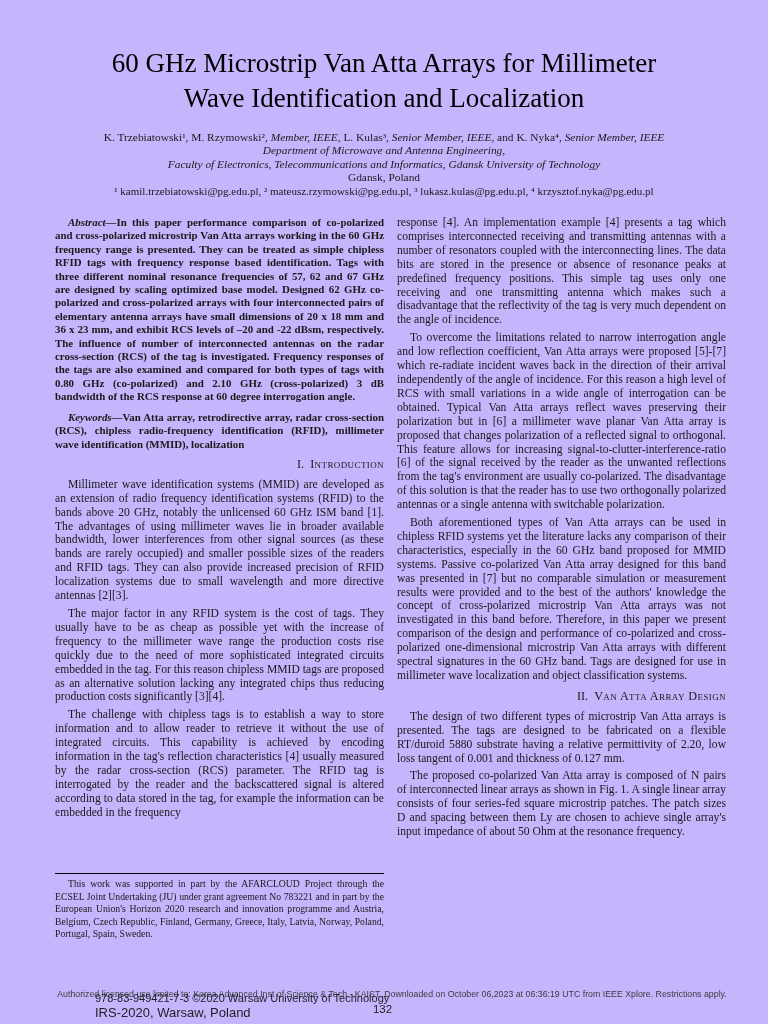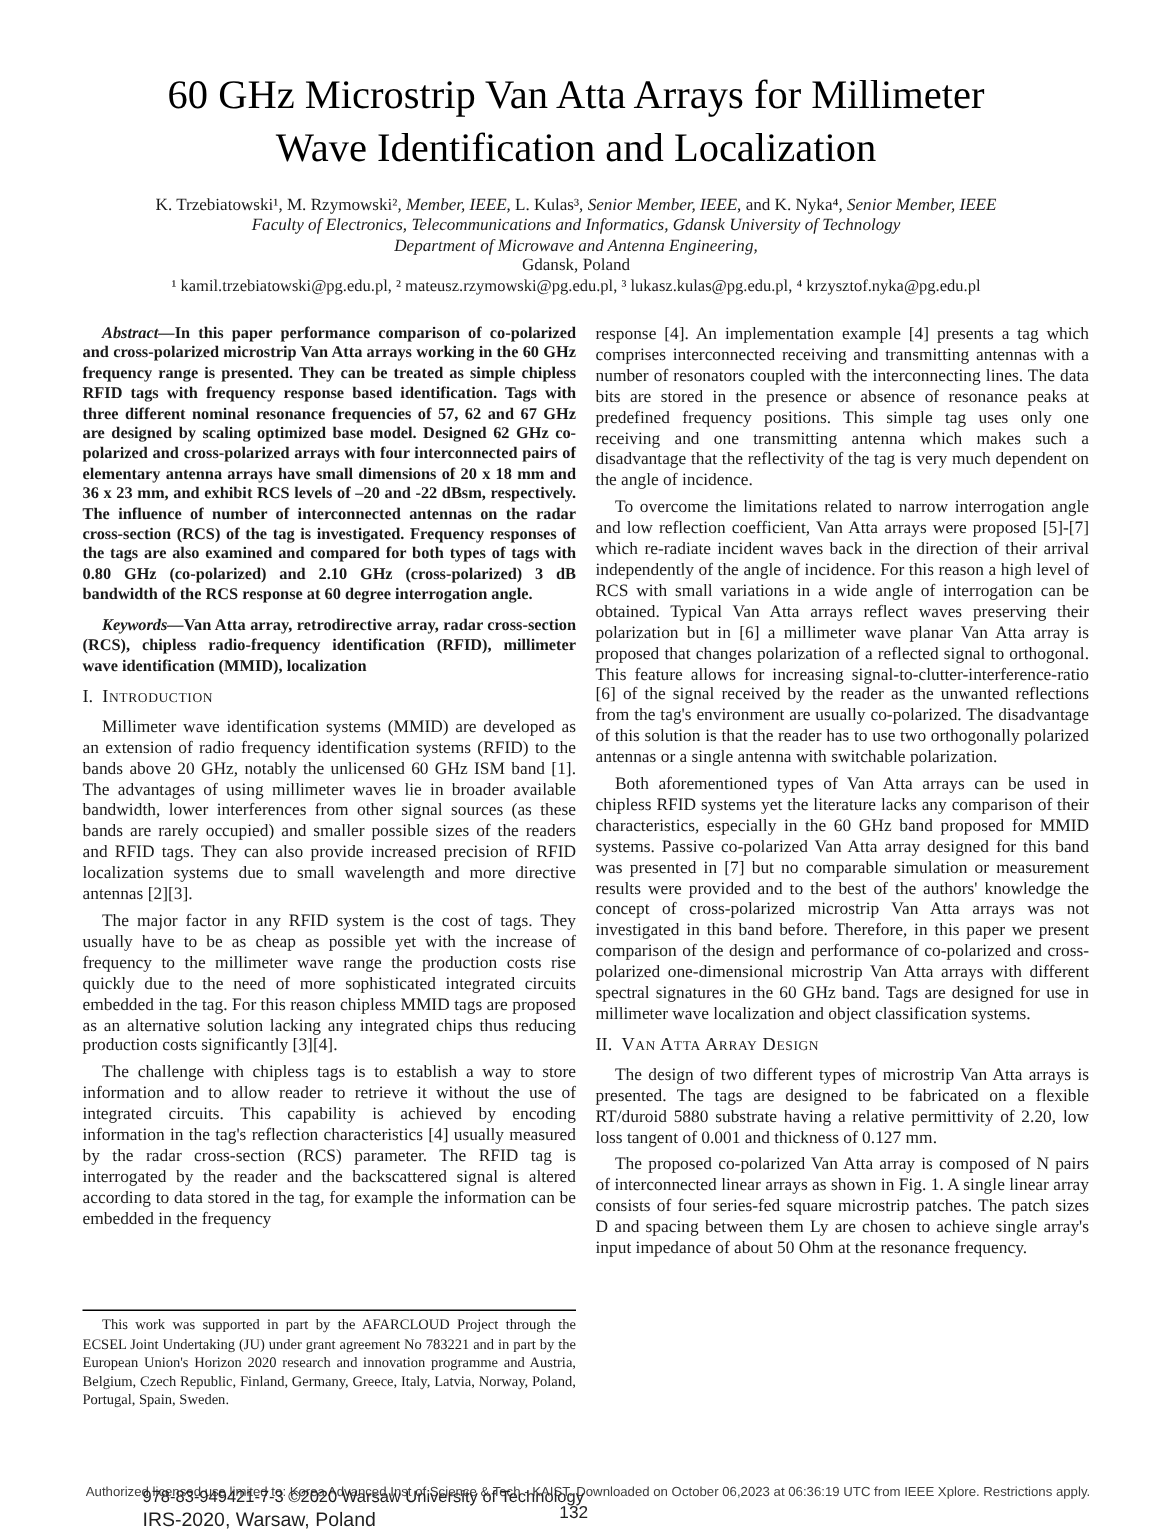--- a/index.html
+++ b/index.html
@@ -1,21 +1,21 @@
 <!DOCTYPE html>
 <html><head>
 <meta charset="utf-8">
 <style>
   * { box-sizing: border-box; }
   html, body { margin: 0; padding: 0; background: #e8e8e8; }
   .page {
     position: relative;
     width: 768px; height: 1024px;
     margin: 0 auto;
-    background: #ffffff;
+    background: #c4b5fd;
     font-family: "Liberation Serif", "DejaVu Serif", serif;
     color: #1a1a1a;
     overflow: hidden;
   }
   
   .title {
     margin: 46px 30px 0;
     text-align: center;
     font-size: 27px;
     line-height: 35px;
@@ -54,21 +54,21 @@
     font-weight: bold;
     font-size: 10.9px;
     line-height: 13.4px;
     text-indent: 13px;
   }
   p.keywords { margin-top: 7px; margin-bottom: 7px; }
   .lead { font-style: italic; }
   h2.section {
     font-size: 12.2px;
     font-weight: normal;
-    text-align: left;
+    text-align: right;
     margin: 7px 0 6px 0;
   }
   h2.section .sc { font-variant: small-caps; letter-spacing: 0.4px; }
   h3.subsection {
     font-size: 11.8px;
     font-weight: normal;
     font-style: italic;
     margin: 5px 0 3px 0;
     text-align: left;
   }
@@ -127,22 +127,22 @@
 
 <div class="page">
 
   <h1 class="title">
     <span class="tline">60 GHz Microstrip Van Atta Arrays for Millimeter</span>
     <span class="tline">Wave Identification and Localization</span>
   </h1>
 
   <div class="author-block">
     <div class="author-line"><span>K. Trzebiatowski¹, M. Rzymowski², </span><span class="it">Member, IEEE</span><span>, L. Kulas³, </span><span class="it">Senior Member, IEEE</span><span>, and K. Nyka⁴, </span><span class="it">Senior Member, IEEE</span></div>
+    <div class="affil">Department of Microwave and Antenna Engineering,</div>
     <div class="affil">Faculty of Electronics, Telecommunications and Informatics, Gdansk University of Technology</div>
-    <div class="affil">Department of Microwave and Antenna Engineering,</div>
     <div class="affil plain">Gdansk, Poland</div>
     <div class="emails">¹ kamil.trzebiatowski@pg.edu.pl, ² mateusz.rzymowski@pg.edu.pl, ³ lukasz.kulas@pg.edu.pl, ⁴ krzysztof.nyka@pg.edu.pl</div>
   </div>
 
   <div class="columns">
 
     <div class="col">
       <p class="abstract"><span class="lead">Abstract—</span><span>In this paper performance comparison of co-polarized and cross-polarized microstrip Van Atta arrays working in the 60 GHz frequency range is presented. They can be treated as simple chipless RFID tags with frequency response based identification. Tags with three different nominal resonance frequencies of 57, 62 and 67 GHz are designed by scaling optimized base model. Designed 62 GHz co-polarized and cross-polarized arrays with four interconnected pairs of elementary antenna arrays have small dimensions of 20 x 18 mm and 36 x 23 mm, and exhibit RCS levels of –20 and -22 dBsm, respectively. The influence of number of interconnected antennas on the radar cross-section (RCS) of the tag is investigated. Frequency responses of the tags are also examined and compared for both types of tags with 0.80 GHz (co-polarized) and 2.10 GHz (cross-polarized) 3 dB bandwidth of the RCS response at 60 degree interrogation angle.</span></p>
       <p class="keywords"><span class="lead">Keywords—</span><span>Van Atta array, retrodirective array, radar cross-section (RCS), chipless radio-frequency identification (RFID), millimeter wave identification (MMID), localization</span></p>
       <h2 class="section"><span>I.</span>&nbsp;&nbsp;<span class="sc">Introduction</span></h2>

